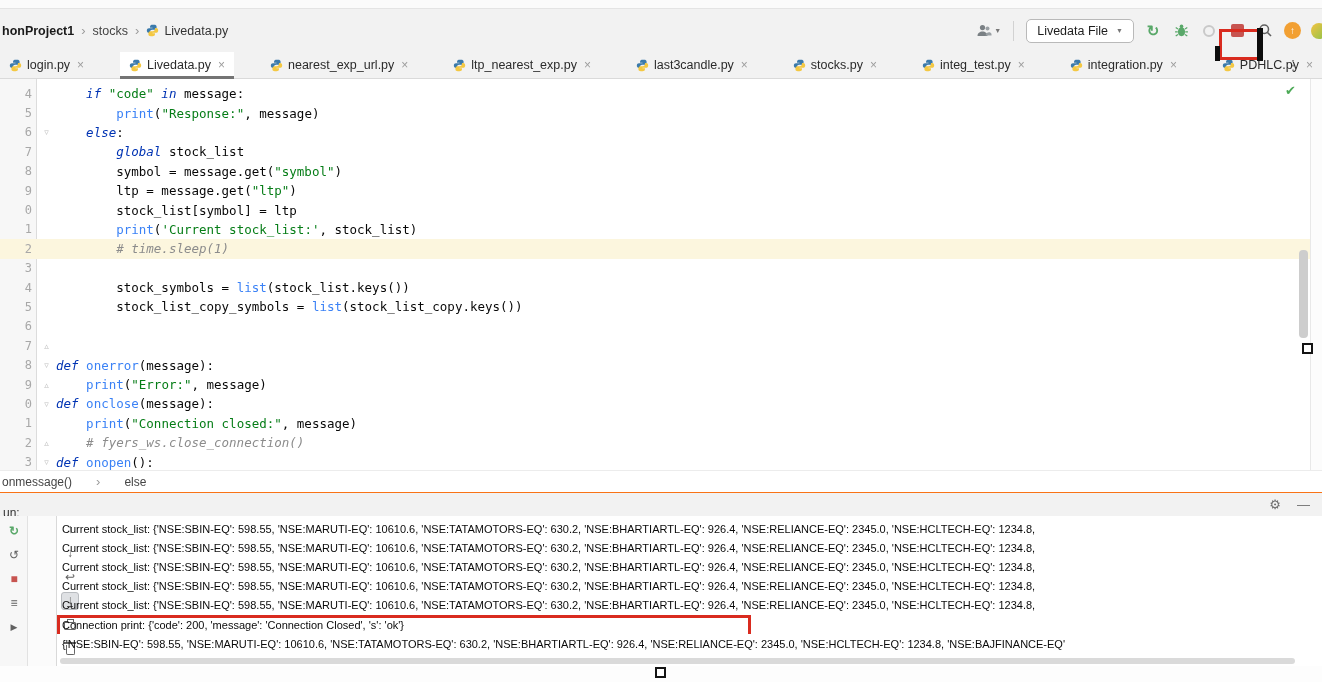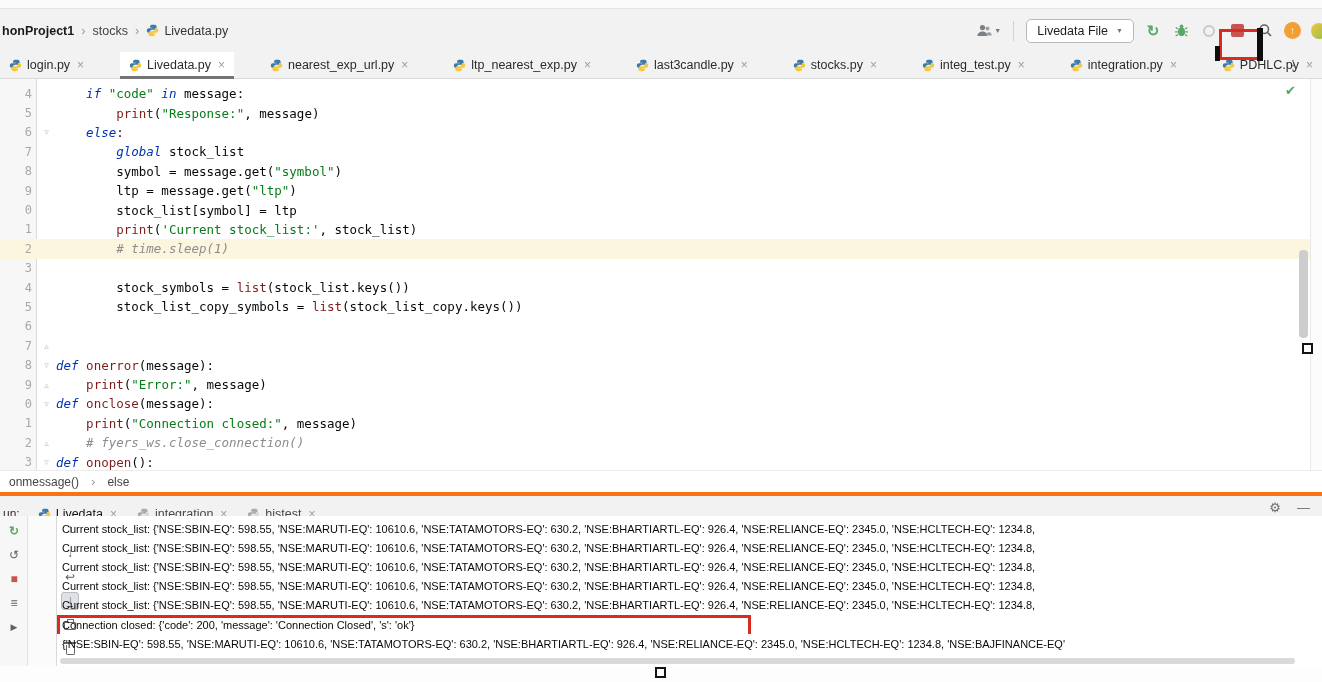--- a/index.html
+++ b/index.html
@@ -61,37 +61,37 @@
   .gutter-bg { position:absolute; left:0; top:0; width:37px; height:391px;
                background:#f7f7f7; border-right:1px solid #dcdcdc; }
   .code-rows { position:absolute; left:0; top:5px; width:1310px; }
   .crow { display:flex; height:19.4px; align-items:center; }
   .crow.hl { background:#FCF6DE; }
   .gnum { width:37px; flex:0 0 37px; text-align:right; padding-right:5px;
           font-family:"DejaVu Sans Mono", monospace; font-size:12px; color:#a8a8a8; }
   .gfold { width:19px; flex:0 0 19px; text-align:center; color:#c2c2c2; font-size:9px; }
   .ctext { white-space:pre; font-family:"DejaVu Sans Mono", monospace;
            font-size:12.5px; color:#080808; }
-  .tk-kw { color:#0033B3;font-style:italic; } .tk-str { color:#067D17; } .tk-fn { color:#7f1d1d; }
+  .tk-kw { color:#0033B3;font-style:italic; } .tk-str { color:#067D17; } .tk-fn { color:#3b82f6; }
   .tk-cm { color:#8C8C8C; font-style:italic; } .tk-pl { color:#080808; }
   .ed-check { position:absolute; right:26px; top:4px; color:#4DAA57; font-size:13px; }
   .ed-stripe { position:absolute; right:0; top:0; width:12px; height:391px;
                background:#fcfcfc; border-left:1px solid #e8e8e8; }
   .ed-scroll { position:absolute; right:14px; top:171px; width:9px; height:88px;
                background:#cdcdcd; border-radius:4px; }
 
   
   .ed-crumbs { position:absolute; left:0; top:470px; width:1322px; height:22px;
                background:#fff; border-top:1px solid #ececec; display:flex;
-               align-items:center; gap:12px; padding-left:9px; font-size:12px; color:#454545; }
+               align-items:center; gap:24px; padding-left:2px; font-size:12px; color:#454545; }
 
   
   .run-header { position:absolute; left:0; top:492px; width:1322px; height:41px;
-                background:#f2f2f2; border-top:4px solid #f97316;
-                border-bottom:1px solid #d4d4d4; display:flex; align-items:center; }
+                background:#f2f2f2; border-top:1px solid #f97316;
+                border-bottom:1px solid #d4d4d4; display:flex; align-items:flex-end; }
   .run-label { font-size:12px; color:#333; align-self:center; padding:0 8px 0 3px; }
   .rtab { display:flex; align-items:center; gap:5px; padding:0 10px; font-size:12.5px;
           color:#4a4a4a; position:relative; cursor:pointer; }
   .rtab.active { color:#111; }
   .rtab.active::after { content:""; position:absolute; left:6px; right:6px; bottom:0;
                         height:3px; background:#6e6e6e; }
   .run-header-icons { position:absolute; right:12px; top:0; height:23px;
                       display:flex; align-items:center; gap:16px; color:#6e6e6e; }
   .run-header-icons span { font-size:13px; cursor:pointer; }
 
@@ -471,21 +471,21 @@
       <span class="gut-icon" style="left:33px; top:125px;">
           <span class="trsh"></span>
         </span>
     </div>
     <div class="con-rows" id="con-rows">
         <div class="con-row">Current stock_list: {'NSE:SBIN-EQ': 598.55, 'NSE:MARUTI-EQ': 10610.6, 'NSE:TATAMOTORS-EQ': 630.2, 'NSE:BHARTIARTL-EQ': 926.4, 'NSE:RELIANCE-EQ': 2345.0, 'NSE:HCLTECH-EQ': 1234.8,</div>
         <div class="con-row">Current stock_list: {'NSE:SBIN-EQ': 598.55, 'NSE:MARUTI-EQ': 10610.6, 'NSE:TATAMOTORS-EQ': 630.2, 'NSE:BHARTIARTL-EQ': 926.4, 'NSE:RELIANCE-EQ': 2345.0, 'NSE:HCLTECH-EQ': 1234.8,</div>
         <div class="con-row">Current stock_list: {'NSE:SBIN-EQ': 598.55, 'NSE:MARUTI-EQ': 10610.6, 'NSE:TATAMOTORS-EQ': 630.2, 'NSE:BHARTIARTL-EQ': 926.4, 'NSE:RELIANCE-EQ': 2345.0, 'NSE:HCLTECH-EQ': 1234.8,</div>
         <div class="con-row">Current stock_list: {'NSE:SBIN-EQ': 598.55, 'NSE:MARUTI-EQ': 10610.6, 'NSE:TATAMOTORS-EQ': 630.2, 'NSE:BHARTIARTL-EQ': 926.4, 'NSE:RELIANCE-EQ': 2345.0, 'NSE:HCLTECH-EQ': 1234.8,</div>
         <div class="con-row">Current stock_list: {'NSE:SBIN-EQ': 598.55, 'NSE:MARUTI-EQ': 10610.6, 'NSE:TATAMOTORS-EQ': 630.2, 'NSE:BHARTIARTL-EQ': 926.4, 'NSE:RELIANCE-EQ': 2345.0, 'NSE:HCLTECH-EQ': 1234.8,</div>
-        <div class="con-row boxed">Connection closed: {'code': 200, 'message': 'Connection Closed', 's': 'ok'}</div>
+        <div class="con-row boxed">Connection print: {'code': 200, 'message': 'Connection Closed', 's': 'ok'}</div>
         <div class="con-row">{'NSE:SBIN-EQ': 598.55, 'NSE:MARUTI-EQ': 10610.6, 'NSE:TATAMOTORS-EQ': 630.2, 'NSE:BHARTIARTL-EQ': 926.4, 'NSE:RELIANCE-EQ': 2345.0, 'NSE:HCLTECH-EQ': 1234.8, 'NSE:BAJFINANCE-EQ'</div>
       </div>
     <div class="con-hscroll"></div>
   </div>
 
   <div class="bottom-strip"></div>
 
   <div class="ann-box ann-stop"></div>
   <div class="ann-handle hdl-a"></div>
   <div class="ann-handle hdl-b"></div>

